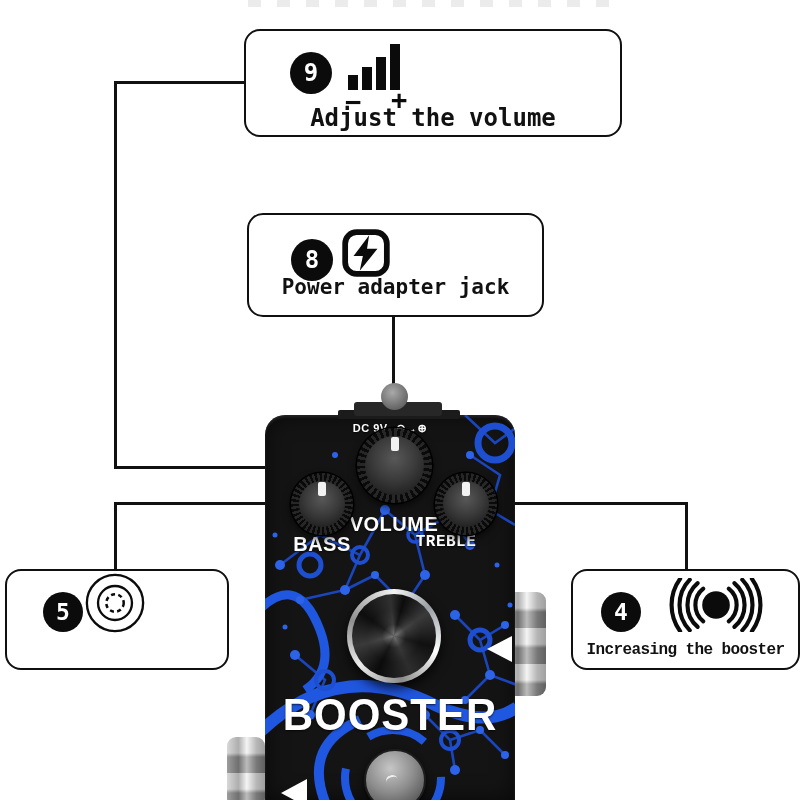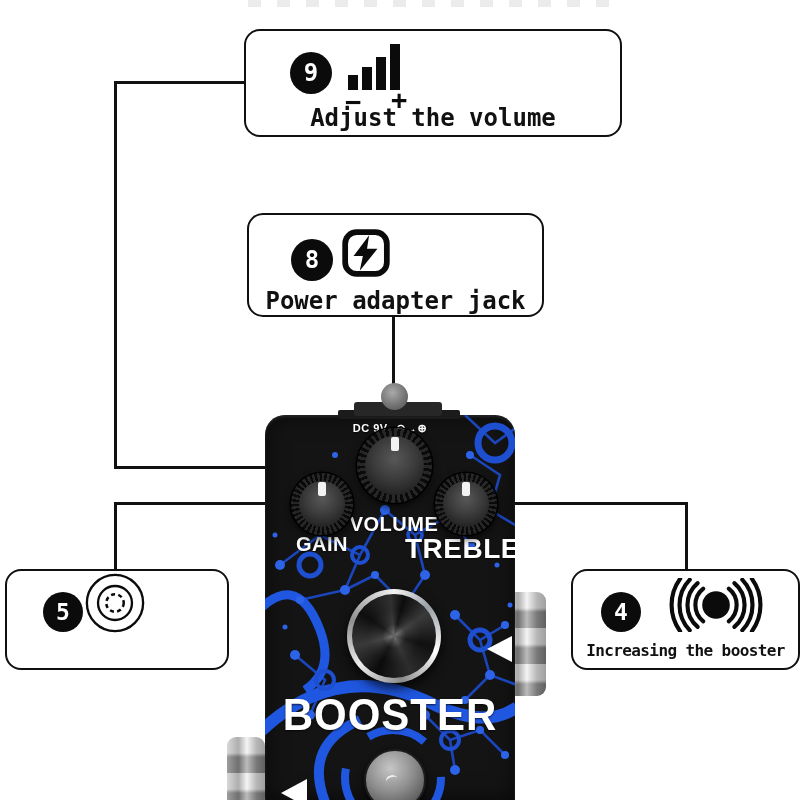--- a/index.html
+++ b/index.html
@@ -160,22 +160,22 @@
           <div class="marker"></div>
         </div>
     </div>
     <div class="knob" style="left:170px;top:58px;width:62px;height:62px;">
       <div class="dome">
           <div class="marker"></div>
         </div>
     </div>
 
     <div class="plabel" style="left:65px;top:98px;width:128px;font-size:20px;letter-spacing:.5px;">VOLUME</div>
-    <div class="plabel" style="left:3px;top:118px;width:108px;font-size:20px;letter-spacing:.5px;">GAIN</div>
-    <div class="plabel" style="left:140px;top:118px;width:112px;font-size:28px;letter-spacing:.5px;">TREBLE</div>
+    <div class="plabel" style="left:3px;top:118px;width:108px;font-size:20px;letter-spacing:.5px;">BASS</div>
+    <div class="plabel" style="left:125px;top:118px;width:112px;font-size:16px;letter-spacing:.5px;font-family:Liberation Mono, monospace;">TREBLE</div>
 
     <div class="gain-ring" style="left:82px;top:174px;width:94px;height:94px;">
       <div class="gain-dome"></div>
     </div>
 
     <div class="plabel" style="left:0;right:0;top:276px;font-size:42px;letter-spacing:1px;transform:scaleY(1.05);">BOOSTER</div>
 
     <div class="foot">
         <span></span>
       </div>
@@ -200,21 +200,21 @@
     <div class="mp" style="left:145px;top:55px;">+</div>
     <div class="clabel" style="top:73px;font-size:24px;">Adjust the volume</div>
   </div>
 
   <div class="callout" style="left:247px;top:213px;width:293px;height:100px;">
     <div class="badge" style="left:42px;top:24px;width:42px;height:42px;font-size:24px;">8</div>
     <svg style="position:absolute;left:92px;top:13px;" width="50" height="50" viewBox="0 0 48 48">
       <rect x="4" y="4" width="40" height="40" rx="11" fill="none" stroke="#0b0b0b" stroke-width="5.5"></rect>
       <polygon points="27,7 12,27 21,27 18,41 35,20 25,20" fill="#0b0b0b"></polygon>
     </svg>
-    <div class="clabel" style="top:72px;font-size:24px;">Power adapter jack</div>
+    <div class="clabel" style="top:60px;font-size:21px;">Power adapter jack</div>
   </div>
 
   <div class="callout" style="left:5px;top:569px;width:220px;height:97px;">
     <div class="badge" style="left:36px;top:21px;width:40px;height:40px;font-size:23px;">5</div>
     <svg style="position:absolute;left:76px;top:0;" width="64" height="64" viewBox="0 0 66 66">
       <circle cx="33" cy="33" r="29" fill="none" stroke="#0b0b0b" stroke-width="2.4"></circle>
       <circle cx="33" cy="33" r="17.5" fill="none" stroke="#0b0b0b" stroke-width="2.4"></circle>
       <circle cx="33" cy="33" r="9" fill="none" stroke="#0b0b0b" stroke-width="2.6" stroke-dasharray="4.2 3.4"></circle>
     </svg>
   </div>
@@ -227,16 +227,16 @@
         <path d="M86.9 10.5 A 21 21 0 0 1 86.9 43.5"></path>
         <path d="M92.6 4.8 A 29 29 0 0 1 92.6 49.2"></path>
         <path d="M100.6 1.3 A 37 37 0 0 1 100.6 52.7"></path>
         <path d="M110.4 0.5 A 45 45 0 0 1 110.4 53.5"></path>
         <path d="M61.1 10.5 A 21 21 0 0 0 61.1 43.5"></path>
         <path d="M55.4 4.8 A 29 29 0 0 0 55.4 49.2"></path>
         <path d="M47.4 1.3 A 37 37 0 0 0 47.4 52.7"></path>
         <path d="M37.6 0.5 A 45 45 0 0 0 37.6 53.5"></path>
       </g>
     </svg>
-    <div class="clabel" style="top:70px;font-size:16px;letter-spacing:-0.6px;">Increasing the booster</div>
+    <div class="clabel" style="top:70px;font-size:16px;letter-spacing:-0.6px;font-family:Liberation Mono, monospace;">Increasing the booster</div>
   </div>
 
 </div>
 
 </body></html>

